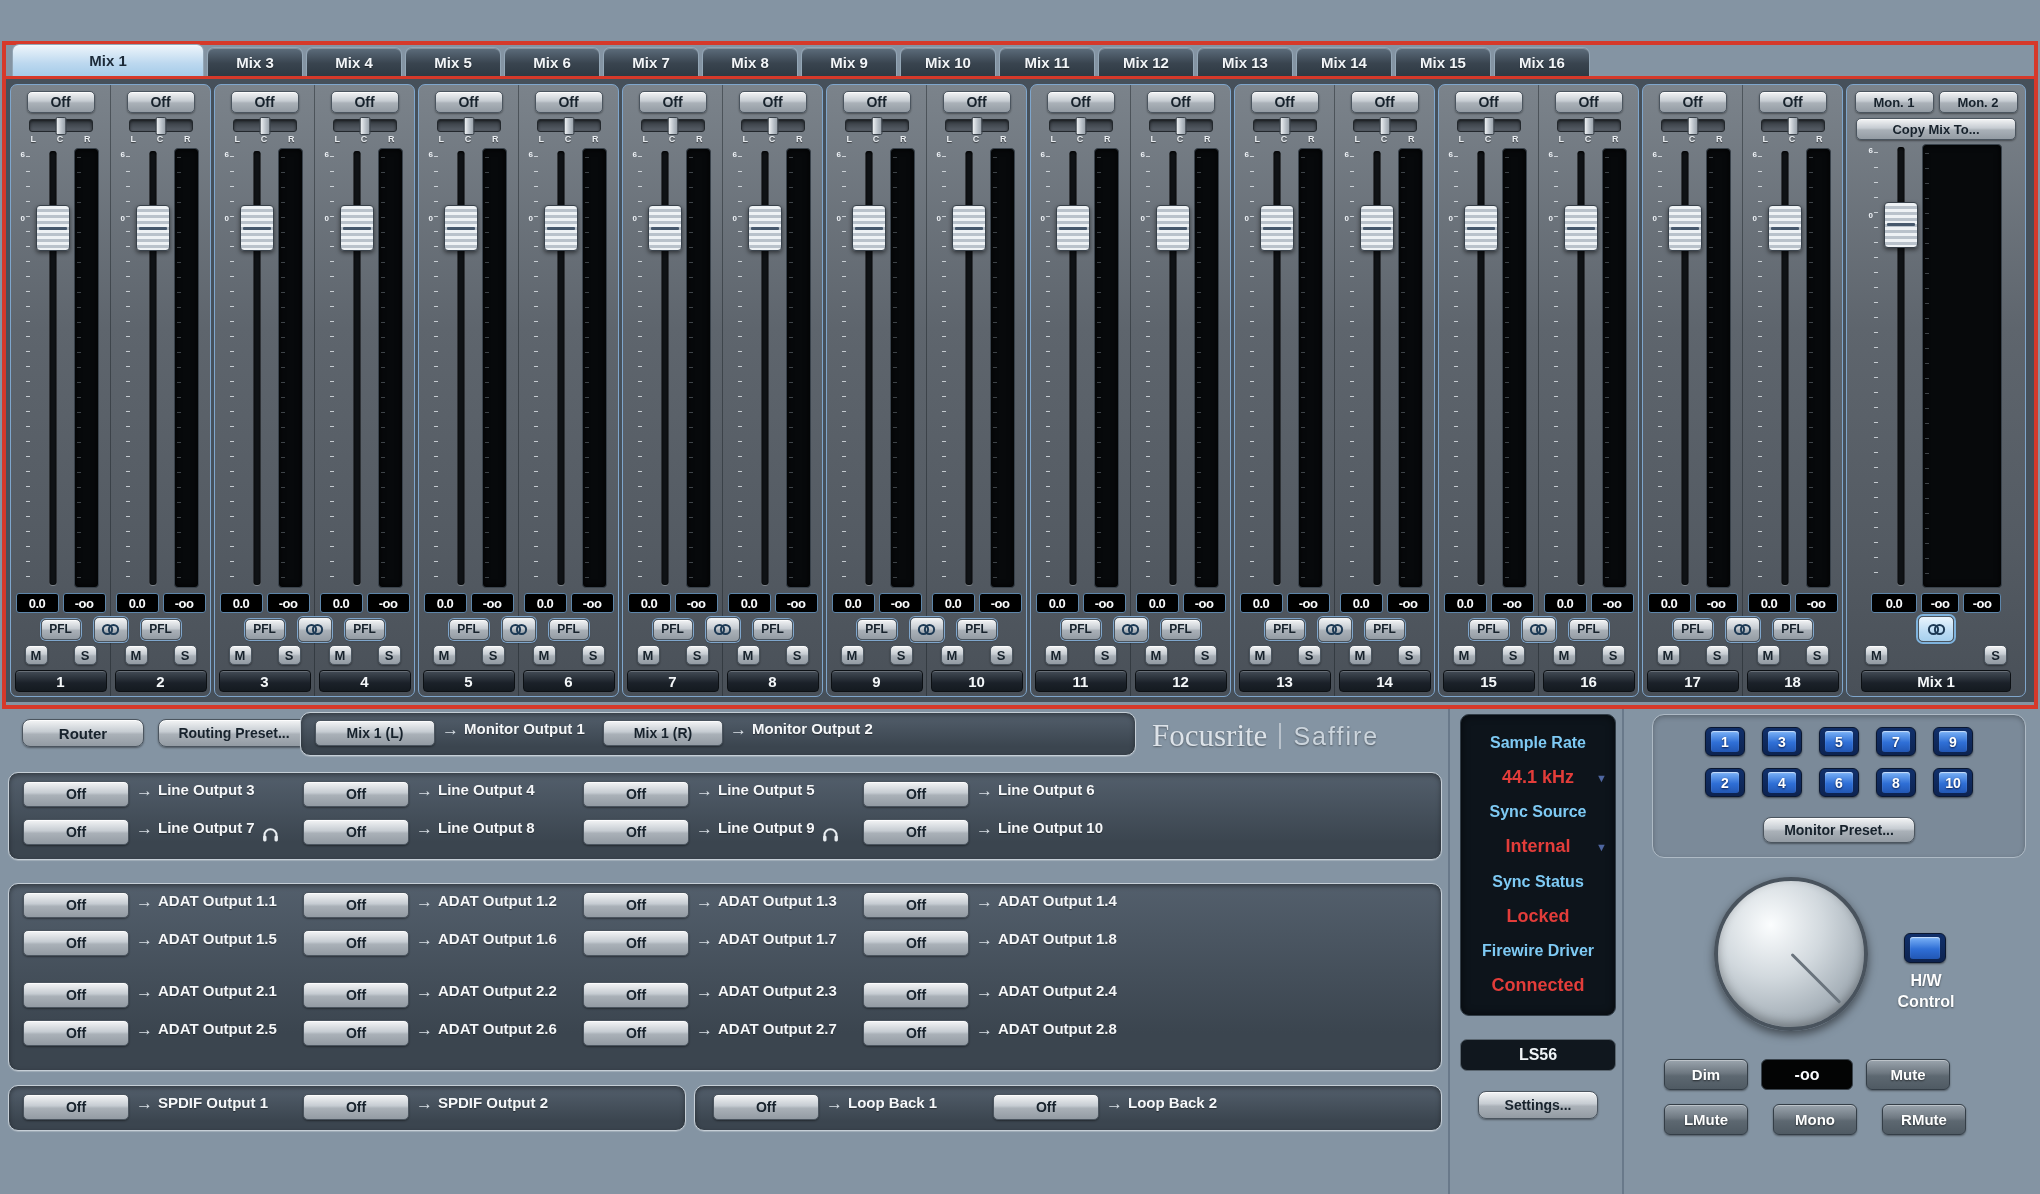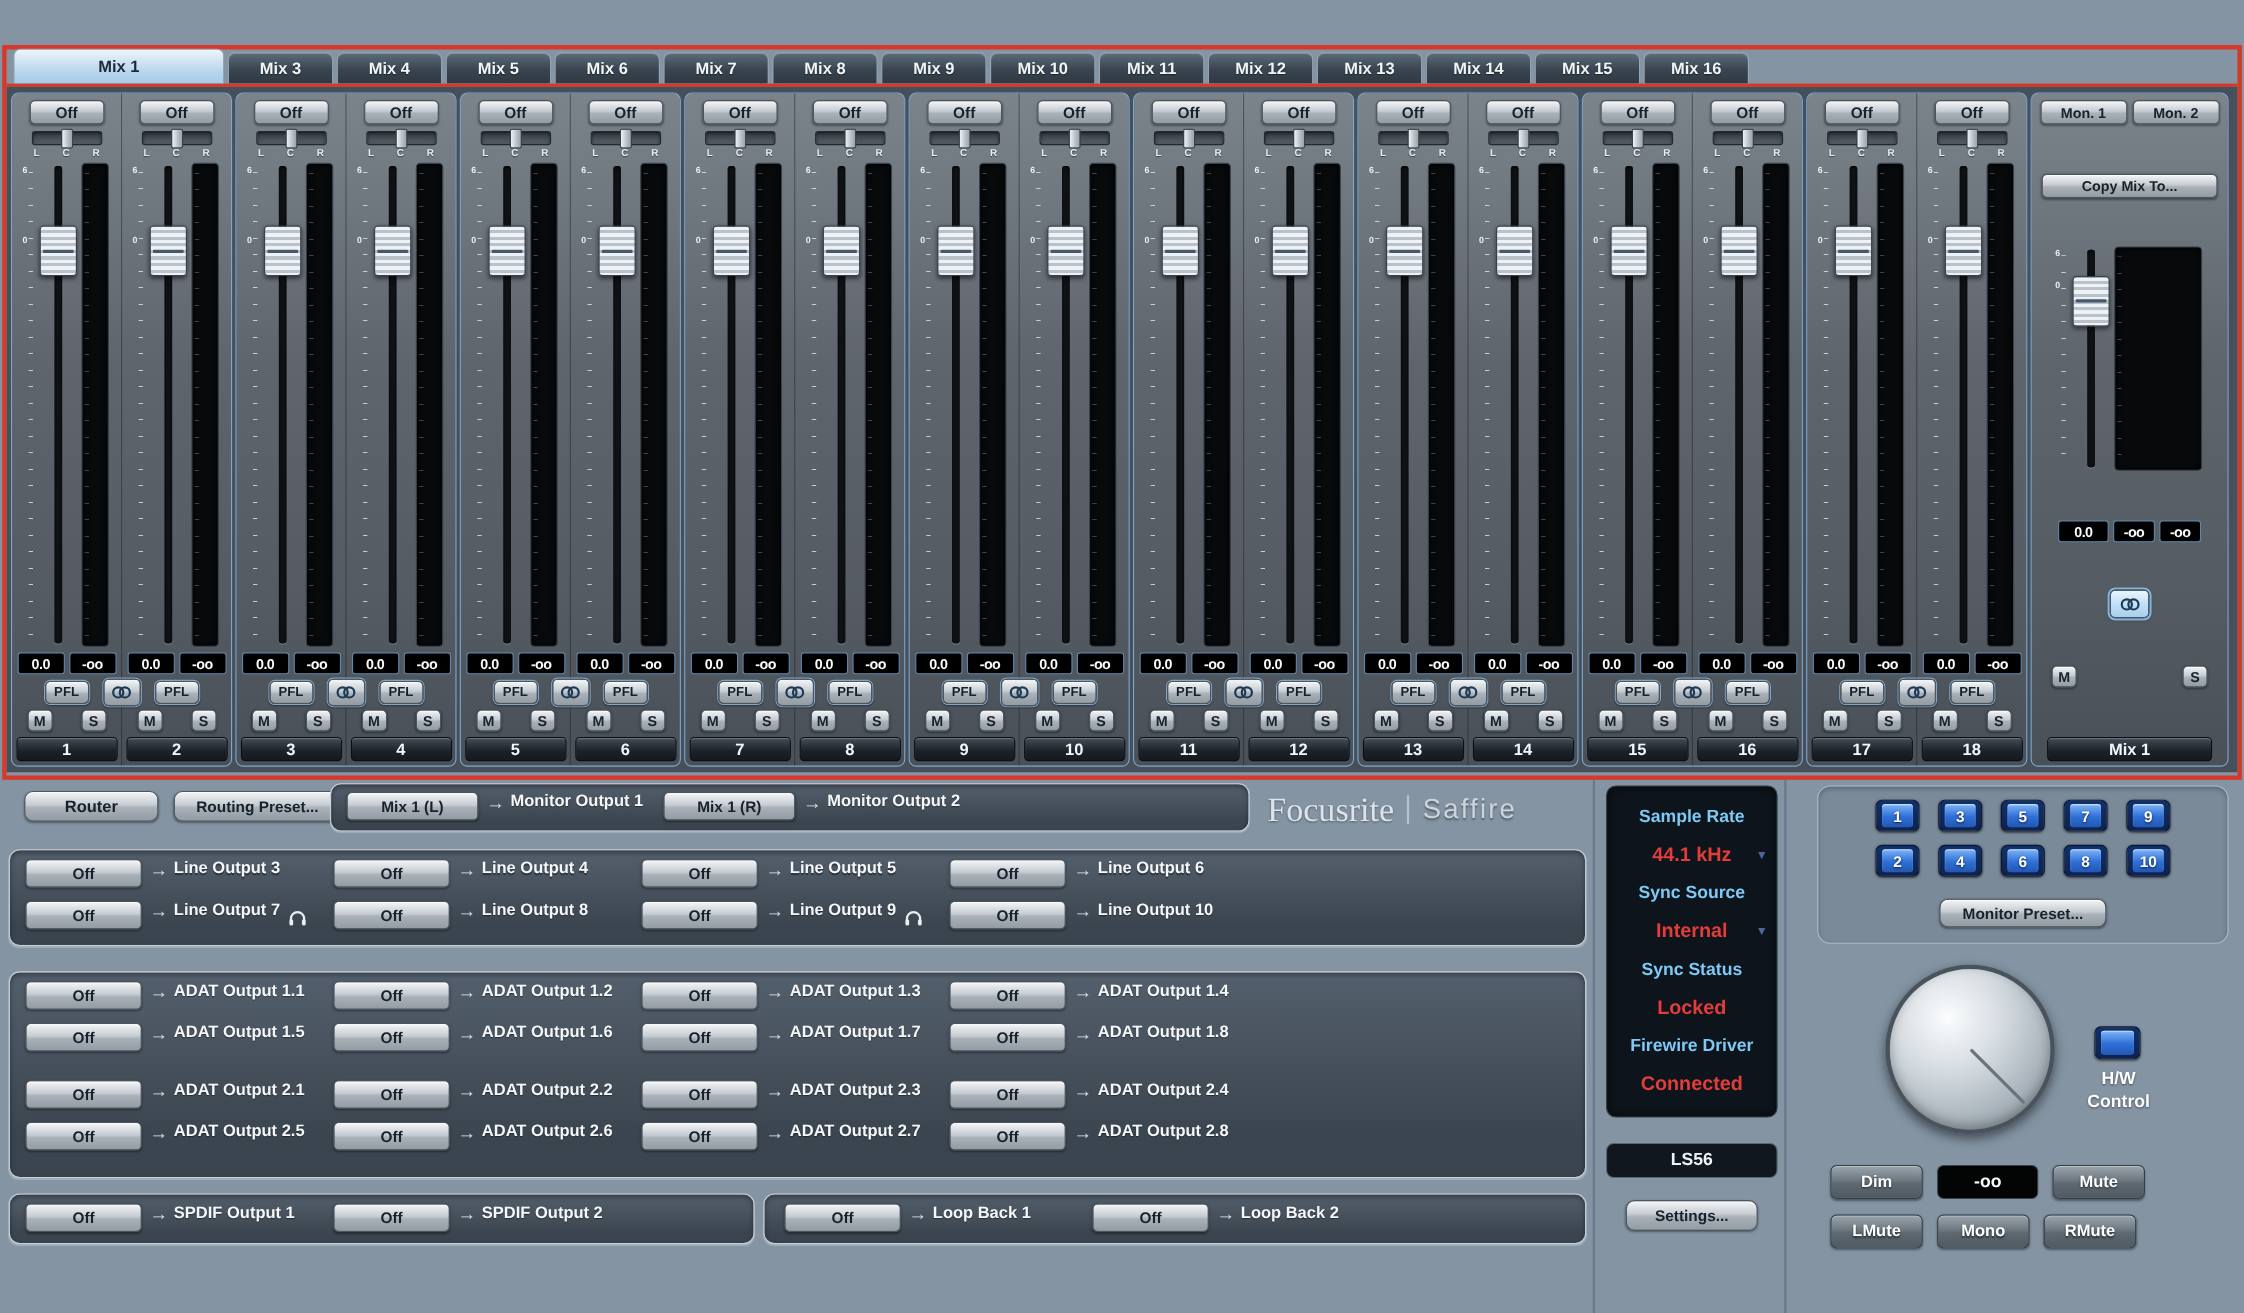--- a/index.html
+++ b/index.html
@@ -49,21 +49,21 @@
   .values{display:flex;gap:4px;margin-bottom:4px;}
   .val{width:43px;height:20px;background:#000;border:1px solid #5e86aa;border-radius:3px;color:#fafbfc;font-size:13px;font-weight:bold;display:flex;align-items:center;justify-content:center;letter-spacing:-0.5px;}
   .pfl-row{height:24px;display:flex;align-items:center;margin-bottom:4px;}
   .pfl-btn{width:40px;height:21px;font-size:12px;box-shadow:0 0 0 1px #7fa6cc,0 1px 2px rgba(0,0,0,.4),inset 0 1px 0 rgba(255,255,255,.7);}
   .ms-row{height:20px;display:flex;gap:26px;margin-bottom:5px;}
   .ms-btn{width:23px;height:20px;font-size:13px;}
   .chnum{width:92px;height:22px;background:linear-gradient(#434c56,#1b2129 60%,#141a20);border:1px solid #0c1014;border-radius:4px;color:#f4f7f9;font-size:15px;font-weight:bold;display:flex;align-items:center;justify-content:center;box-shadow:inset 0 1px 0 rgba(255,255,255,.2);}
   .pair .link-btn{position:absolute;left:50%;transform:translateX(-50%);bottom:54px;width:34px;height:25px;box-shadow:0 0 0 1px #7fa6cc,0 1px 2px rgba(0,0,0,.4);}
 
   
-  .master{flex:0 0 180px;display:flex;flex-direction:column;align-items:center;border:1px solid #7fa6cc;border-radius:7px;background:linear-gradient(180deg,#7b838b,#5e656d 40%,#545b63 75%,#495058);padding:6px 6px 4px;gap:40px;}
+  .master{flex:0 0 180px;display:flex;flex-direction:column;align-items:center;border:1px solid #7fa6cc;border-radius:7px;background:linear-gradient(180deg,#7b838b,#5e656d 40%,#545b63 75%,#495058);padding:6px 6px 4px;}
   .mon-row{display:flex;gap:5px;margin-bottom:5px;}
   .mon-btn{width:79px;height:22px;font-size:13px;}
   .copy-btn{width:160px;height:22px;font-size:13px;margin-bottom:4px;}
   .master-meter{width:80px;}
   .master .values .val{width:46px;}
   .master .values .val.small{width:38px;}
   .master-link{width:36px;height:26px;background:linear-gradient(#eaf5fd,#bcdcf4 60%,#a6d0ee);box-shadow:0 0 0 2px #7fb3dd,0 1px 3px rgba(0,0,0,.4);}
   .master-ms{width:100%;justify-content:space-between;padding:0 12px;gap:0;}
   .master-name{width:150px;}
 
@@ -108,21 +108,21 @@
   .preset-row{display:flex;justify-content:center;gap:17px;margin-top:12px;}
   .blue-btn{position:relative;width:40px;height:29px;border-radius:6px;background:linear-gradient(#11306b,#0d2350);border:1px solid #0a1730;box-shadow:0 1px 2px rgba(0,0,0,.5);display:flex;align-items:center;justify-content:center;}
   .blue-btn::before{content:"";position:absolute;inset:3px 5px;border-radius:3px;background:linear-gradient(#7db4f8,#2f6fd6 55%,#2257b4);box-shadow:inset 0 1px 1px rgba(255,255,255,.6);}
   .blue-btn span{position:relative;color:#fff;font-size:14px;font-weight:bold;text-shadow:0 1px 2px rgba(0,10,40,.8);}
   .monitor-preset-btn{position:absolute;left:50%;transform:translateX(-50%);top:102px;width:152px;height:26px;font-size:14px;border-radius:8px;}
   .knob{position:absolute;left:88px;top:168px;width:154px;height:154px;border-radius:50%;background:radial-gradient(circle at 36% 30%,#fbfdfe,#d2d9de 38%,#a9b3bb 68%,#848f98);border:4px solid #49535d;box-shadow:0 4px 10px rgba(0,0,0,.5),inset 0 -4px 10px rgba(0,0,0,.28);}
   .knob-pointer{position:absolute;left:calc(50% - 1.5px);top:50%;width:3px;height:47%;background:#6a747d;border-radius:2px;transform-origin:top center;transform:rotate(-45deg);}
   .hw-led{position:absolute;left:278px;top:224px;width:42px;height:30px;}
   .hw-label{position:absolute;left:252px;top:262px;width:96px;text-align:center;color:#fdfefe;font-size:16px;font-weight:bold;line-height:1.3;text-shadow:0 1px 2px rgba(0,0,0,.5);}
   .mon-row-a{position:absolute;left:38px;top:350px;display:flex;gap:13px;justify-content:flex-end;}
-  .mon-row-b{position:absolute;left:38px;top:395px;display:flex;gap:13px;}
+  .mon-row-b{position:absolute;left:38px;top:395px;display:flex;gap:25px;}
   .gray-btn{width:84px;height:31px;border-radius:6px;background:linear-gradient(#9ba5ae,#6e7881 45%,#5d6871 55%,#4f5a63);border:1px solid #343e47;color:#fdfefe;font-size:15px;font-weight:bold;display:flex;align-items:center;justify-content:center;text-shadow:0 1px 2px rgba(0,0,0,.6);box-shadow:0 1px 2px rgba(0,0,0,.4),inset 0 1px 0 rgba(255,255,255,.35);cursor:default;}
   .level-display{width:92px;height:31px;background:#030404;border:1px solid #39434c;border-radius:6px;color:#fbfcfd;font-size:16px;font-weight:bold;display:flex;align-items:center;justify-content:center;}
 </style>
 </head>
 <body>
 
 <div class="page">
 
 
   <div class="mixer-box">

